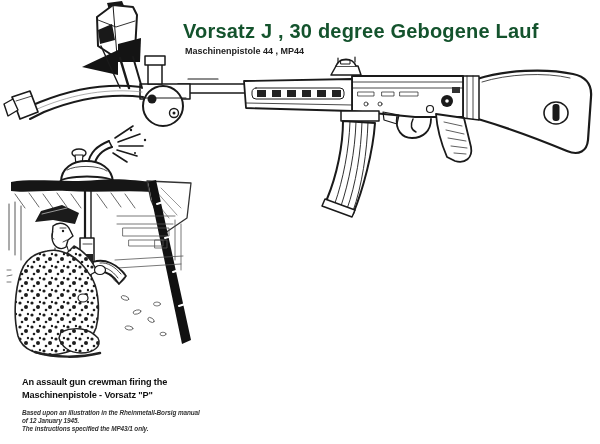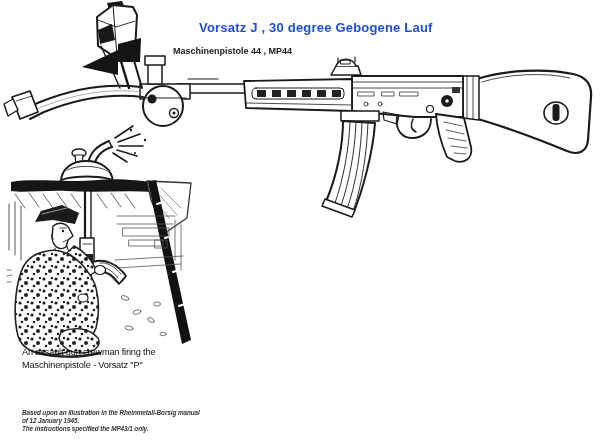--- a/index.html
+++ b/index.html
@@ -1,21 +1,21 @@
 <!DOCTYPE html>
 <html><head>
 <meta charset="utf-8">
 <style>
   html,body{margin:0;padding:0;}
   body{width:600px;height:444px;background:#ffffff;position:relative;overflow:hidden;
        font-family:"Liberation Sans",sans-serif;color:#1a1a1a;}
   .abs{position:absolute;}
-  #title{left:199px;top:20px;font-size:13px;font-weight:bold;letter-spacing:.2px;color:#1d4ed8;}
-  #subtitle{left:173px;top:46px;font-size:9px;font-weight:bold;color:#222;}
-  #caption{left:22px;top:346px;font-size:9.2px;font-weight:normal;line-height:12.6px;color:#111;letter-spacing:-.15px;}
+  #title{left:183px;top:20px;font-size:20px;font-weight:bold;letter-spacing:.2px;color:#14532d;}
+  #subtitle{left:185px;top:46px;font-size:9px;font-weight:bold;color:#222;}
+  #caption{left:22px;top:376px;font-size:9.2px;font-weight:bold;line-height:12.6px;color:#111;letter-spacing:-.15px;}
   #footnote{left:22px;top:409px;font-size:6.4px;font-style:italic;font-weight:bold;line-height:7.8px;color:#333;letter-spacing:-.1px;}
   svg{position:absolute;left:0;top:0;}
   #inset-svg{left:5px;top:120px;}
 </style>
 </head>
 <body>
 
 <svg width="600" height="444" viewBox="0 0 600 444">
   <g stroke="#1a1a1a" fill="none" stroke-linejoin="round" stroke-linecap="round">
 

